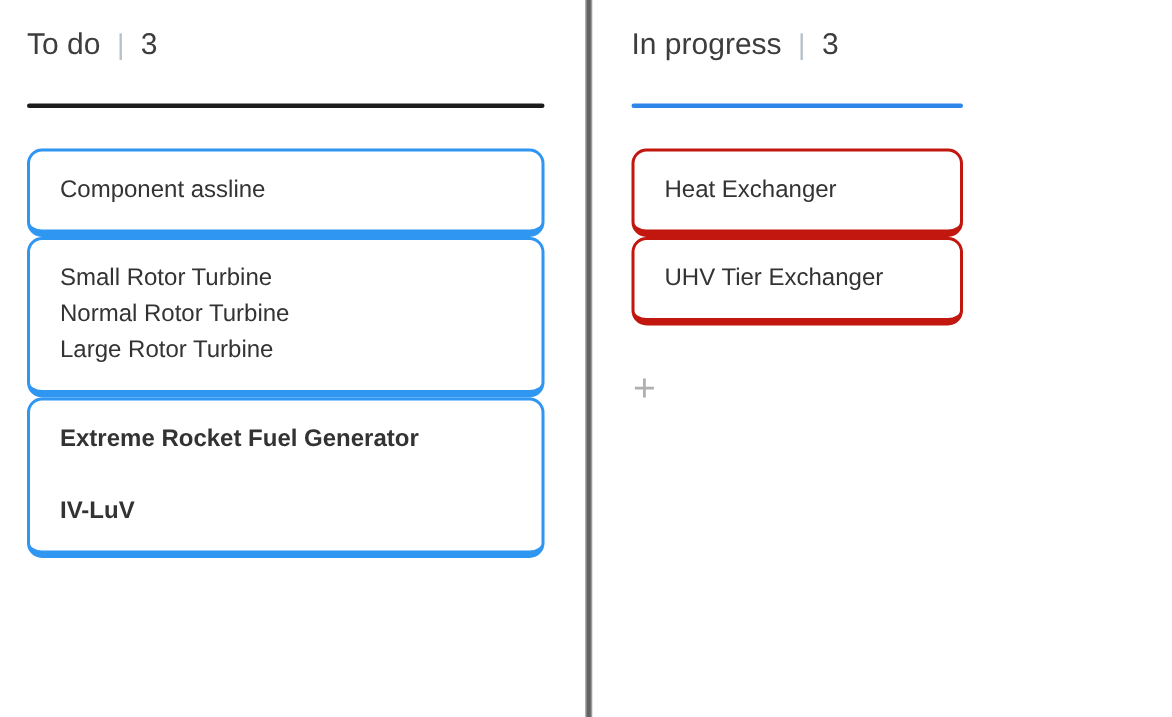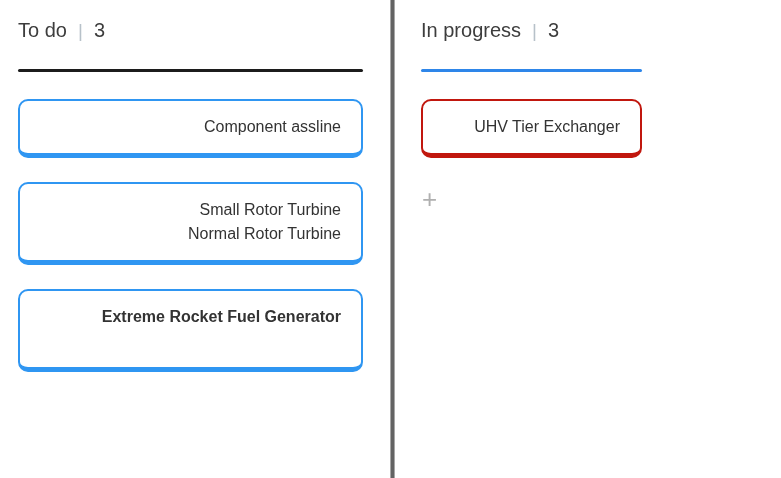--- a/index.html
+++ b/index.html
@@ -53,26 +53,24 @@
   }
   .card-list {
     margin-top: 27px;
   }
   .card {
     background: #ffffff;
     border: 2.5px solid #999;
     border-bottom-width: 5px;
     border-radius: 10px;
     padding: 14px 20px;
-    margin-bottom: 24px;
     font-size: 16px;
     line-height: 24px;
     color: #333333;
     cursor: pointer;
-    text-align: right;
   }
   .card-line {
     min-height: 24px;
     white-space: nowrap;
   }
   .add-btn {
     margin-top: 30px;
     margin-left: 1px;
     width: 22px;
     font-size: 26px;
@@ -92,37 +90,42 @@
       <span>To do</span><span class="sep">|</span><span>3</span>
     </div>
     <div class="col-rule" style="background: rgb(28, 28, 28);"></div>
     <div class="card-list">
         <div class="card" style="border-color: rgb(47, 150, 242);">
           <div class="card-line">Component assline</div>
         </div>
         <div class="card" style="border-color: rgb(47, 150, 242);">
           <div class="card-line">Small Rotor Turbine</div>
           <div class="card-line">Normal Rotor Turbine</div>
+          <div class="card-line">Large Rotor Turbine</div>
         </div>
         <div class="card" style="border-color: rgb(47, 150, 242); font-weight: bold;">
           <div class="card-line">Extreme Rocket Fuel Generator</div>
           <div class="card-line"></div>
+          <div class="card-line">IV-LuV</div>
         </div>
       </div>
 
   </div>
 
   <div class="column-divider"></div>
 
   <div class="column right">
     <div class="col-header">
       <span>In progress</span><span class="sep">|</span><span>3</span>
     </div>
     <div class="col-rule" style="background: rgb(46, 134, 233);"></div>
     <div class="card-list">
         <div class="card" style="border-color: rgb(193, 23, 14);">
+          <div class="card-line">Heat Exchanger</div>
+        </div>
+        <div class="card" style="border-color: rgb(193, 23, 14);">
           <div class="card-line">UHV Tier Exchanger</div>
         </div>
       </div>
     <div class="add-btn">+</div>
   </div>
 
 </div>
 
 </body></html>

